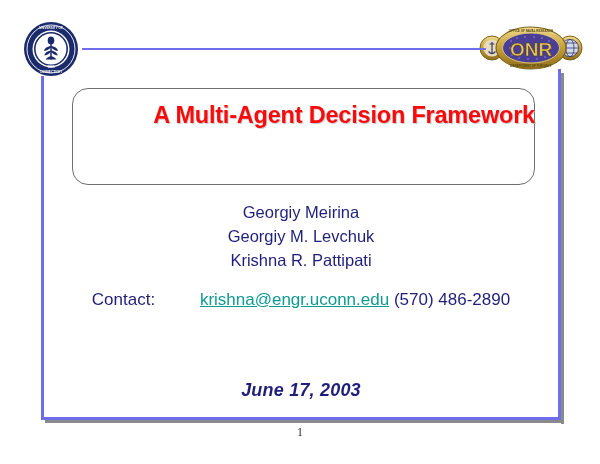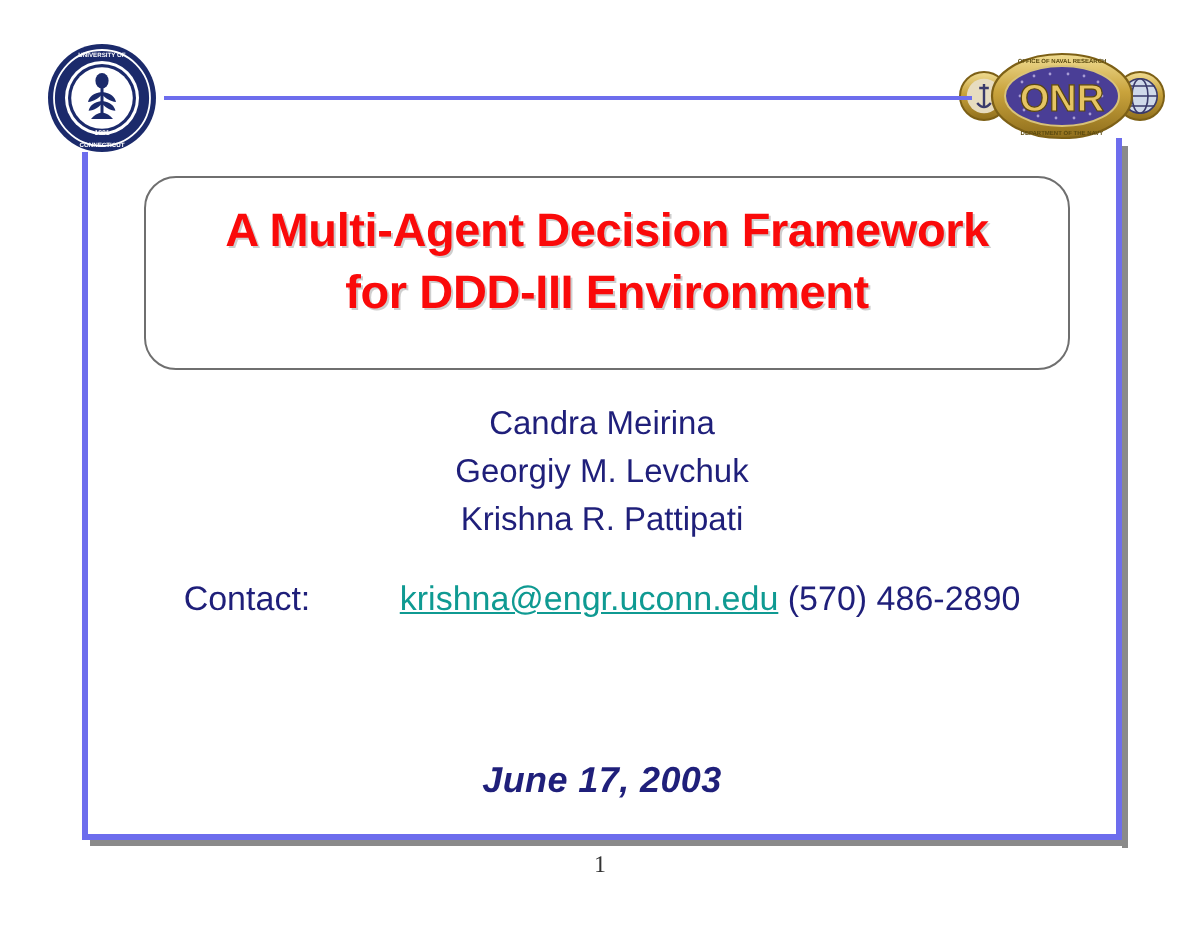--- a/index.html
+++ b/index.html
@@ -105,21 +105,21 @@
     border: 1.4px solid #6f6f6f;
     border-radius: 16px;
     background: #ffffff;
     box-sizing: border-box;
   }
   #title-text {
     position: absolute;
     left: 72px;
     top: 100px;
     width: 463px;
-    text-align: center;
+    text-align: right;
     color: #fa0a0a;
     font-weight: bold;
     font-size: 23.5px;
     line-height: 31px;
     letter-spacing: -0.2px;
     font-family: "Liberation Sans", sans-serif;
     text-shadow: 1px 1px 0 rgba(190,190,190,0.75);
   }
   #title-line-1, #title-line-2 { display: block; white-space: nowrap; }
 
@@ -258,25 +258,24 @@
   <div id="rule-top" class="frame-line"></div>
   <div id="frame-right-shadow" class="frame-shadow"></div>
   <div id="frame-bottom-shadow" class="frame-shadow"></div>
   <div id="frame-left" class="frame-line"></div>
   <div id="frame-right" class="frame-line"></div>
   <div id="frame-bottom" class="frame-line"></div>
 
   <div id="title-box"></div>
   <div id="title-text">
     <span id="title-line-1">A Multi-Agent Decision Framework</span>
-    <span id="title-line-2">for DDD-III Environment</span>
   </div>
 
   <div id="authors" class="body-block">
-    <span>Candra Meirina</span>
+    <span>Georgiy Meirina</span>
     <span>Georgiy M. Levchuk</span>
     <span>Krishna R. Pattipati</span>
   </div>
 
   <div id="affiliation" class="body-block">
     <span class="aff-line"><span>Contact:</span><span>&nbsp;</span><a id="email-link" href="#">krishna@engr.uconn.edu</a><span>&nbsp;</span><span>(570) 486-2890</span></span>
   </div>
 
   <div id="date-line" class="body-block">June 17, 2003</div>
 

